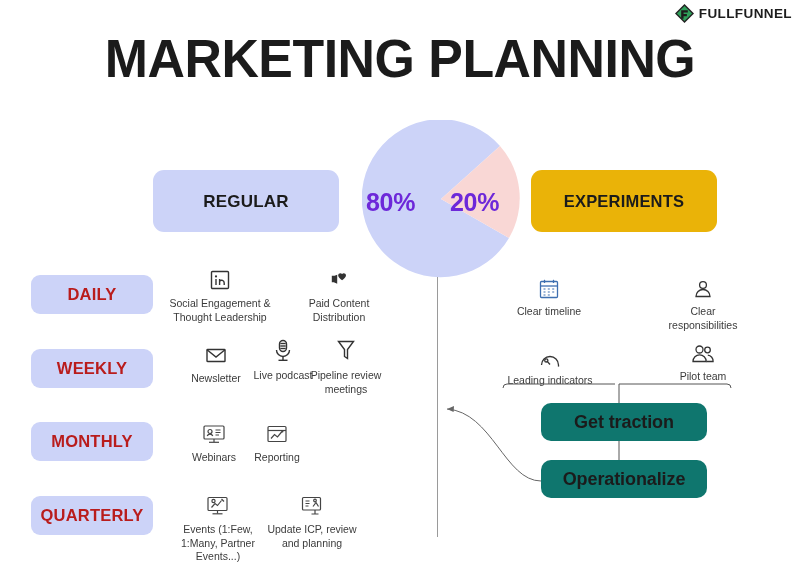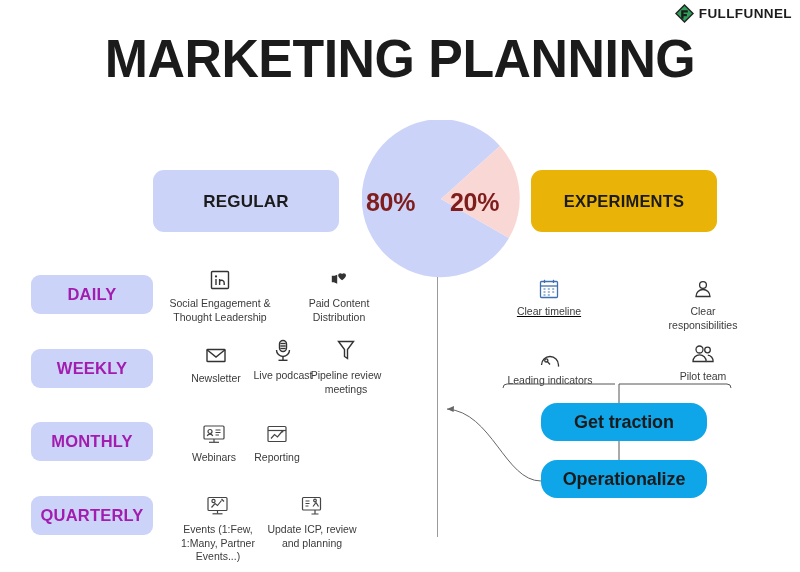--- a/index.html
+++ b/index.html
@@ -60,21 +60,21 @@
     left: 362px;
     top: 120px;
     width: 158px;
     height: 158px;
   }
   .pie-wrap svg { display: block; }
   .pie-label {
     position: absolute;
     font-size: 25px;
     font-weight: bold;
-    color: #7f1d1d;
+    color: #6d28d9;
     font-family: "Liberation Sans", sans-serif;
     letter-spacing: -0.3px;
   }
   .pie-label.left  { left: 4px;  top: 68px; }
   .pie-label.right { left: 88px; top: 68px; }
 
   
   .pill {
     position: absolute;
     border-radius: 11px;
@@ -102,21 +102,21 @@
   
   .cadence {
     position: absolute;
     border-radius: 9px;
     background: #ccd3f8;
     display: flex;
     align-items: center;
     justify-content: center;
     font-size: 16.5px;
     font-weight: bold;
-    color: #a21caf;
+    color: #b91c1c;
     letter-spacing: 0.2px;
     box-sizing: border-box;
   }
 
   
   .item {
     position: absolute;
     display: flex;
     flex-direction: column;
     align-items: center;
@@ -148,22 +148,22 @@
   .connectors {
     position: absolute;
     left: 0; top: 0;
     width: 800px; height: 572px;
     pointer-events: none;
   }
 
   
   .outcome {
     position: absolute;
-    border-radius: 16px;
-    background: #0ea5e9;
+    border-radius: 10px;
+    background: #0f766e;
     display: flex;
     align-items: center;
     justify-content: center;
     font-size: 18px;
     font-weight: bold;
     color: #1b1b1b;
     letter-spacing: -0.1px;
     box-sizing: border-box;
   }
 </style>
@@ -316,21 +316,21 @@
         <circle cx="16" cy="6.5" r="1.3"></circle>
         <path d="M16 16 v3.5 M12.5 20 h7"></path>
       </svg>
     </span>
     <span class="cap">Update ICP, review</span>
     <span class="cap">and planning</span>
   </div>
 
   <div class="divider"></div>
 
-  <div class="item" style="left:508px; top:272px; width:82px;text-decoration:underline;">
+  <div class="item" style="left:508px; top:272px; width:82px;">
     <span class="ico">
       <svg width="22" height="22" viewBox="0 0 22 22" fill="none" stroke="#3e6fb0" stroke-width="1.3">
         <rect x="2.5" y="3.5" width="17" height="16" rx="1"></rect>
         <line x1="2.5" y1="8" x2="19.5" y2="8"></line>
         <line x1="6.5" y1="1.8" x2="6.5" y2="5"></line>
         <line x1="15.5" y1="1.8" x2="15.5" y2="5"></line>
         <path d="M5.5 11 h2 M9.8 11 h2 M14.2 11 h2 M5.5 14 h2 M9.8 14 h2 M14.2 14 h2 M5.5 17 h2 M9.8 17 h2" stroke-width="1.1"></path>
       </svg>
     </span>
     <span class="cap">Clear timeline</span>

